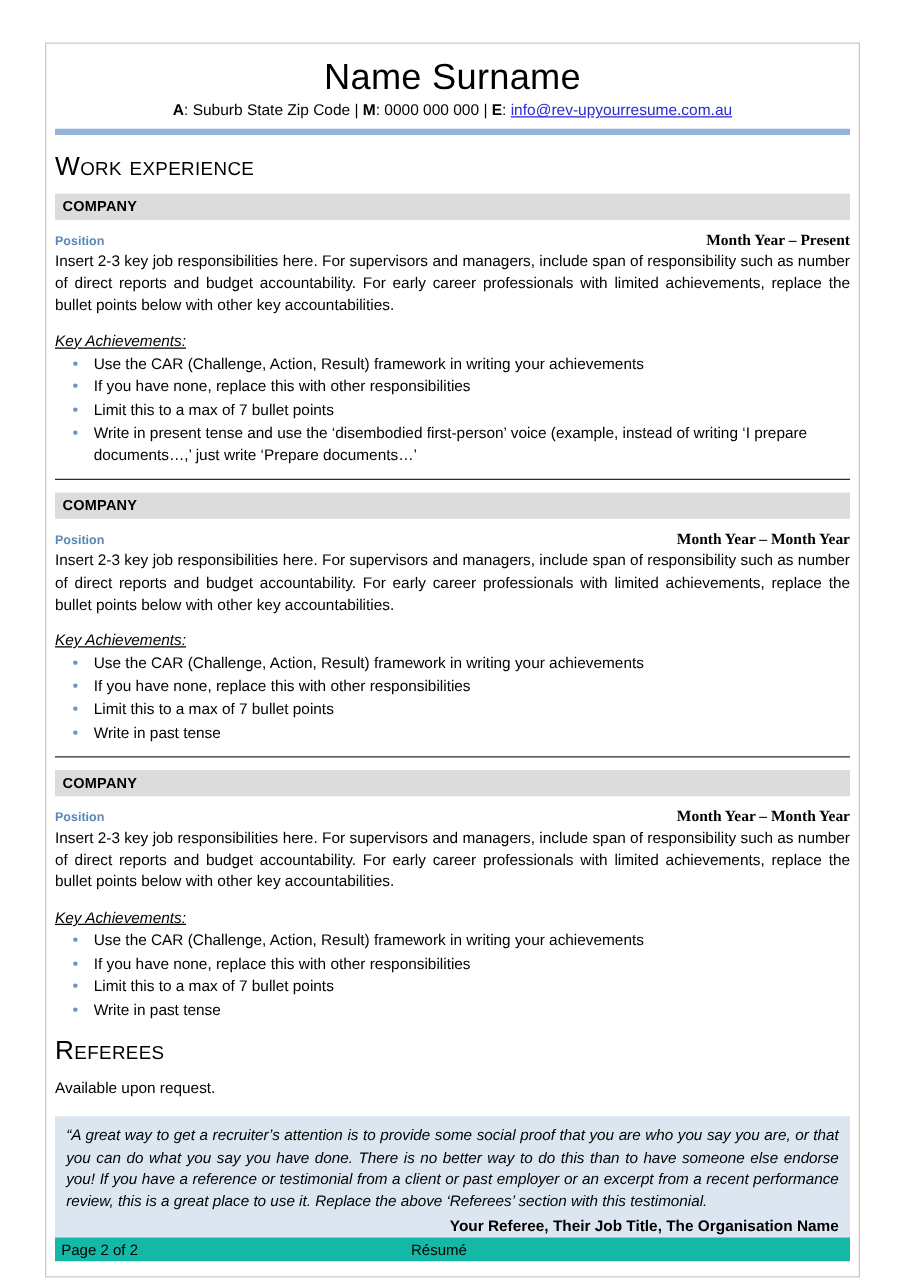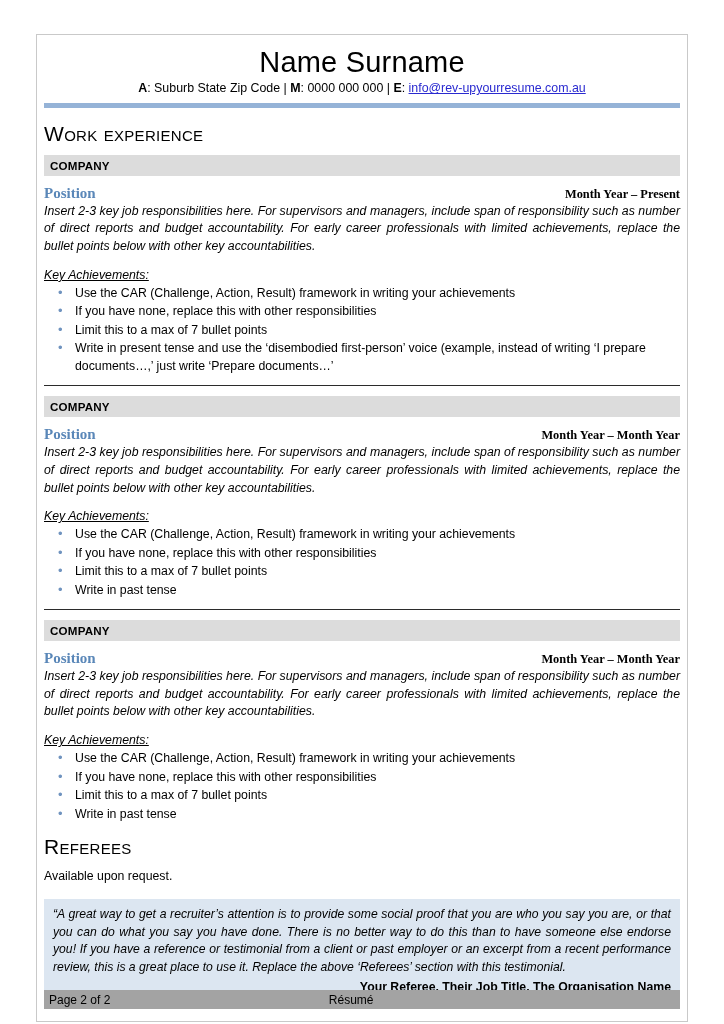--- a/index.html
+++ b/index.html
@@ -92,33 +92,31 @@
   }
 
   .role-row {
     display: flex;
     justify-content: space-between;
     align-items: baseline;
     margin-bottom: 1px;
   }
   .role-title {
     color: #5a87b8;
-    font-size: 15px;
-    font-weight: bold;
-    font-family: Liberation Serif, serif;
+    font-size: 10px;
+    font-weight: bold;
   }
   .role-dates {
     font-size: 12.4px;
     font-weight: bold;
     color: #000;
     font-family: Liberation Serif, serif;
   }
 
   .job-summary {
-    font-style: italic;
     font-size: 12.3px;
     line-height: 1.44;
     text-align: justify;
     margin: 0 0 12px 0;
   }
 
   .achievements-label {
     font-style: italic;
     font-size: 12.3px;
     text-decoration: underline;
@@ -179,21 +177,21 @@
     margin-top: 3px;
   }
 
   
   .footer-band {
     position: absolute;
     left: 44px;
     top: 974px;
     width: 636px;
     height: 19px;
-    background: #a3a3a3;
+    background: #14b8a6;
     display: flex;
     align-items: center;
     box-sizing: border-box;
   }
   .footer-left {
     font-size: 12px;
     padding-left: 5px;
     width: 44%;
   }
   .footer-center {

